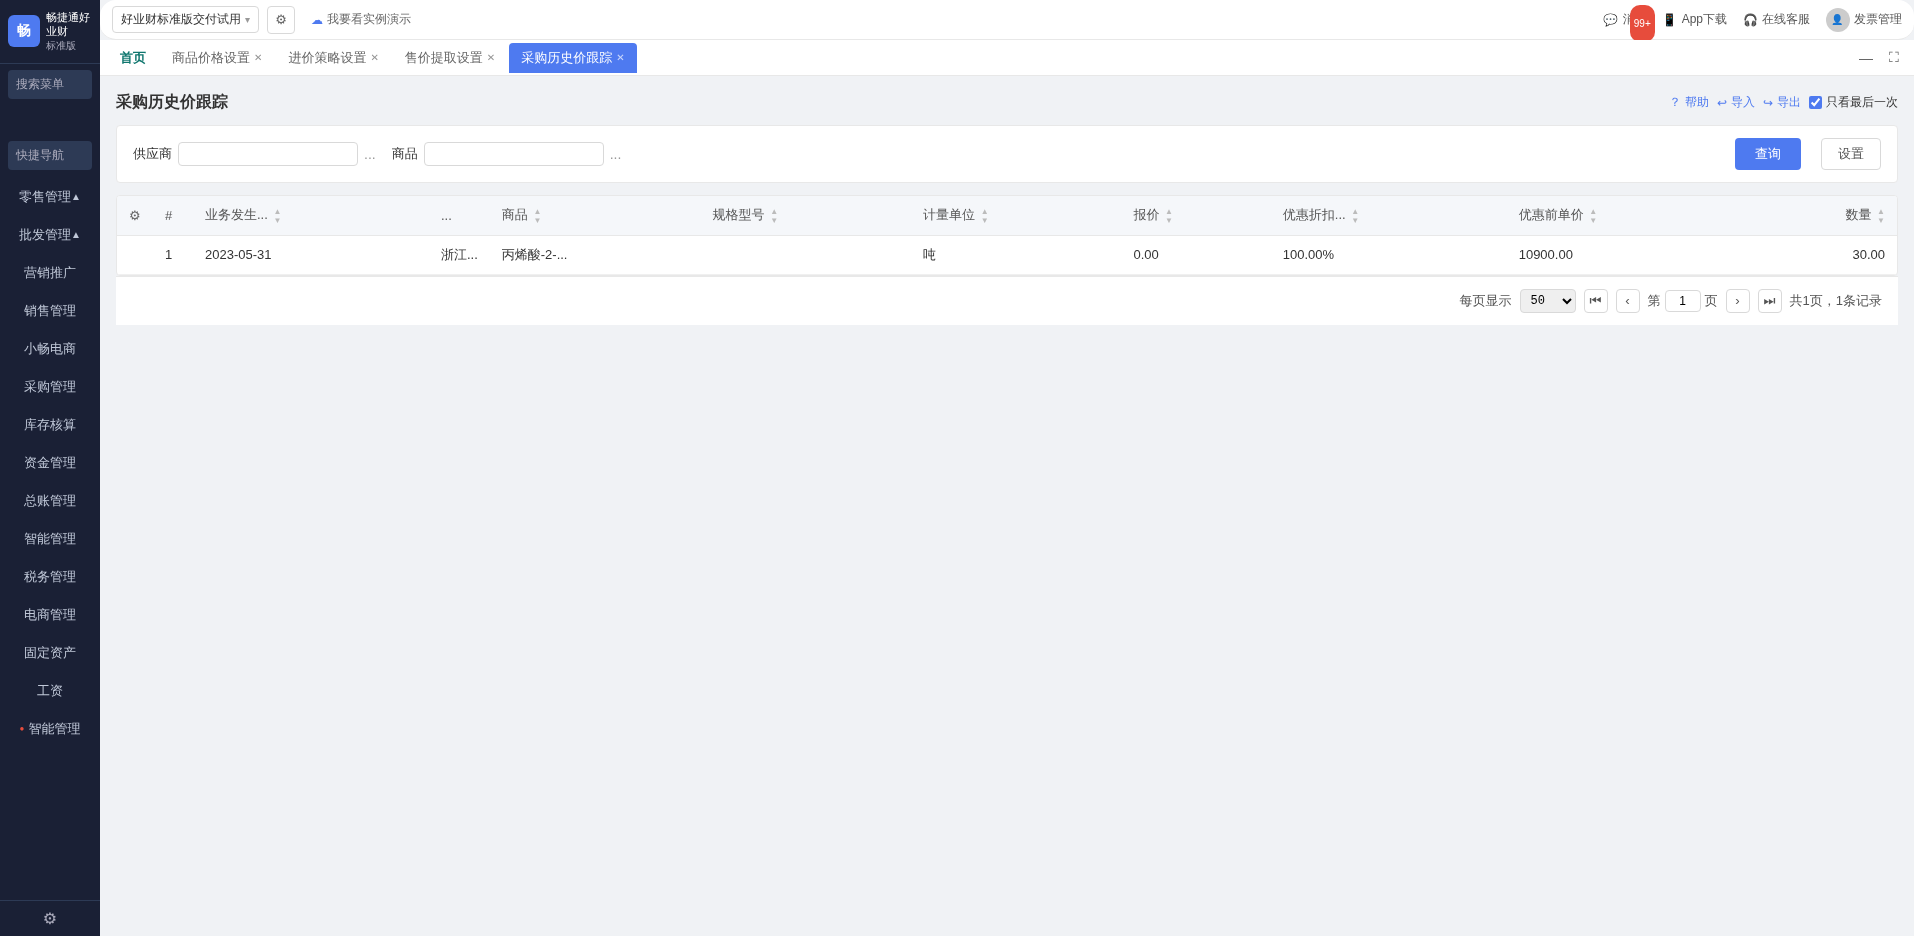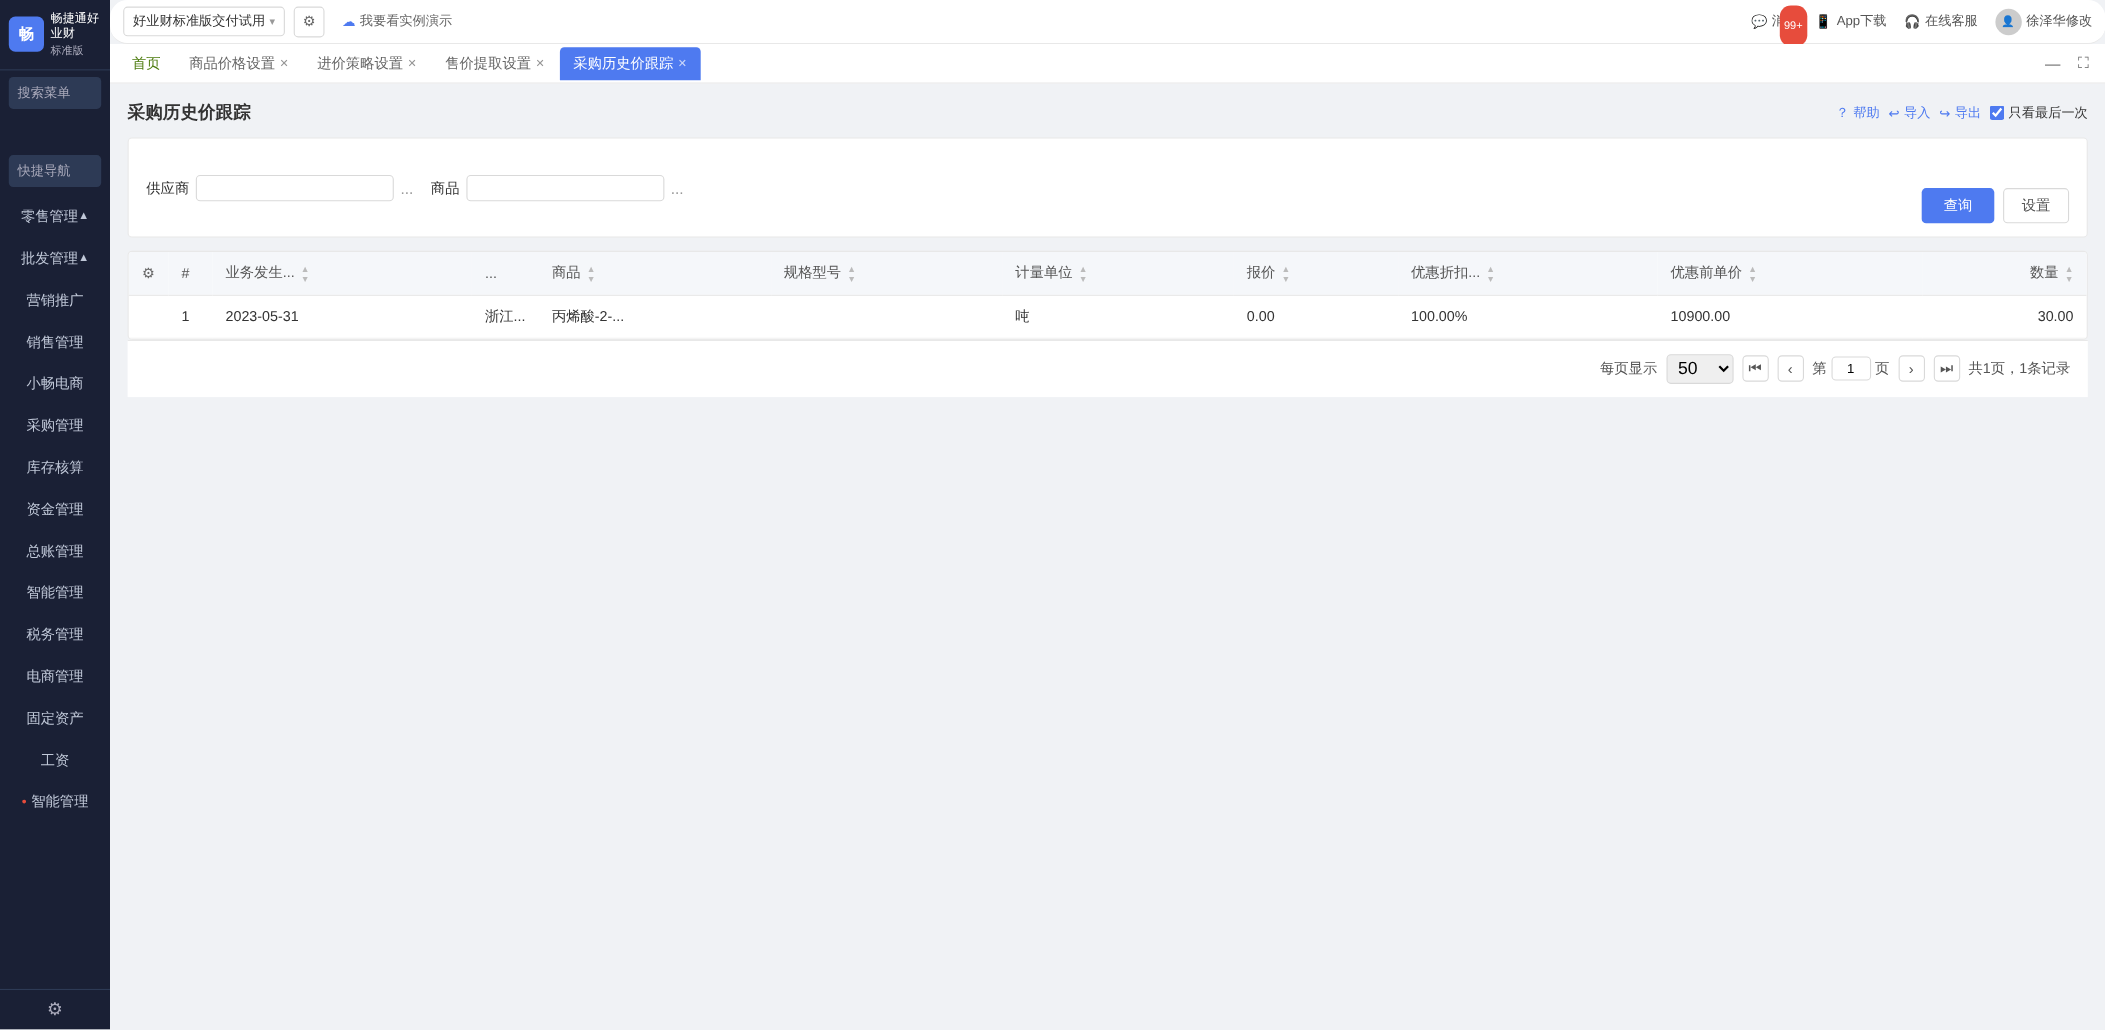--- a/index.html
+++ b/index.html
@@ -33,21 +33,21 @@
     .topbar-right { margin-left: auto; display: flex; align-items: center; gap: 16px; }
     .topbar-right-item { display: flex; align-items: center; gap: 4px; cursor: pointer; color: #555; font-size: 12px; position: relative; }
     .topbar-badge { background: #e74c3c; color: white; border-radius: 10px; padding: 13px 4px; font-size: 10px; position: absolute; top: -6px; right: -8px; }
     .topbar-user { display: flex; align-items: center; gap: 4px; cursor: pointer; color: #555; font-size: 12px; }
     .topbar-avatar { width: 24px; height: 24px; background: #ccc; border-radius: 50%; display: flex; align-items: center; justify-content: center; color: #666; font-size: 10px; }
 
     
     .tabbar { background: #fff; height: 36px; display: flex; align-items: center; padding: 0 8px; border-bottom: 1px solid #e8e8e8; gap: 2px; position: relative; }
     .tab { display: flex; align-items: center; gap: 4px; padding: 6px 12px; border-radius: 4px 4px 0 0; cursor: pointer; font-size: 13px; color: #666; white-space: nowrap; }
     .tab.active { background: #4e7af0; color: #fff; }
-    .tab.home { color: #4d7c0f; font-weight: 400; }
+    .tab.home { color: #0f766e; font-weight: 700; }
     .tab .close-icon { font-size: 10px; cursor: pointer; opacity: 0.7; }
     .tab.active .close-icon { color: #fff; }
     .tabbar-right { margin-left: auto; display: flex; gap: 4px; }
     .tabbar-btn { width: 24px; height: 24px; display: flex; align-items: center; justify-content: center; cursor: pointer; color: #666; font-size: 14px; }
 
     
     .content { flex: 1; overflow: auto; padding: 16px; }
     .page-header { display: flex; align-items: center; justify-content: space-between; margin-bottom: 12px; }
     .page-title { font-size: 16px; font-weight: 600; color: #333; }
     .page-actions { display: flex; align-items: center; gap: 8px; }
@@ -59,37 +59,37 @@
     .filter-bar { background: #fff; border: 1px solid #e8e8e8; border-radius: 4px; padding: 12px 16px; margin-bottom: 12px; }
     .filter-row { display: flex; align-items: center; gap: 16px; flex-wrap: wrap; }
     .filter-item { display: flex; align-items: center; gap: 6px; }
     .filter-label { font-size: 13px; color: #333; white-space: nowrap; }
     .date-filters { display: flex; align-items: center; gap: 4px; }
     .date-btn { padding: 2px 8px; border-radius: 12px; border: 1px solid #d9d9d9; background: transparent; cursor: pointer; font-size: 12px; color: #555; }
     .date-btn.active { background: #4e7af0; color: #fff; border-color: #4e7af0; }
     .date-range { font-size: 12px; color: #999; margin-top: 2px; }
     .filter-input { border: 1px solid #d9d9d9; border-radius: 4px; padding: 4px 8px; font-size: 12px; width: 180px; color: #333; outline: none; }
     .filter-dots { color: #999; cursor: pointer; font-size: 14px; }
-    .filter-actions { margin-left: auto; display: flex; gap: 8px; margin-top: 33px; }
+    .filter-actions { margin-left: auto; display: flex; gap: 20px; }
     .btn-query { background: #4e7af0; color: #fff; border: none; border-radius: 4px; padding: 6px 20px; cursor: pointer; font-size: 13px; }
     .btn-settings { background: #fff; color: #555; border: 1px solid #d9d9d9; border-radius: 4px; padding: 6px 16px; cursor: pointer; font-size: 13px; }
 
     
     .table-container { background: #fff; border: 1px solid #e8e8e8; border-radius: 4px; overflow: auto; }
     table { width: 100%; border-collapse: collapse; font-size: 13px; }
     thead tr { background: #f5f7fa; }
     th { padding: 10px 12px; text-align: left; color: #555; font-weight: normal; border-bottom: 1px solid #e8e8e8; white-space: nowrap; }
     th .sort-icons { display: inline-flex; flex-direction: column; margin-left: 2px; font-size: 8px; color: #bbb; vertical-align: middle; }
     td { padding: 10px 12px; border-bottom: 1px solid #f0f0f0; color: #333; white-space: nowrap; }
     .th-gear { color: #666; cursor: pointer; }
 
     
     .pagination { display: flex; align-items: center; justify-content: flex-end; padding: 12px 16px; gap: 8px; font-size: 13px; color: #555; background: #fff; border-top: 1px solid #e8e8e8; }
     .pagination-label { color: #555; }
-    .pagination-select { border: 1px solid #d9d9d9; border-radius: 4px; padding: 3px 6px; font-size: 16px; }
+    .pagination-select { border: 1px solid #d9d9d9; border-radius: 4px; padding: 3px 6px; font-size: 12px; font-family: Liberation Mono, monospace; }
     .pagination-btn { width: 24px; height: 24px; display: flex; align-items: center; justify-content: center; border: 1px solid #d9d9d9; border-radius: 4px; cursor: pointer; color: #555; background: #fff; }
     .pagination-btn:disabled { color: #ccc; cursor: not-allowed; }
     .pagination-page { display: flex; align-items: center; gap: 4px; }
     .pagination-page input { width: 36px; border: 1px solid #d9d9d9; border-radius: 4px; padding: 3px 6px; text-align: center; font-size: 12px; }
     .pagination-total { color: #555; }
   </style>
 </head>
 <body>
 
 <div class="sidebar">
@@ -181,21 +181,21 @@
       <div class="topbar-right-item">
         <span>📱</span>
         <span>App下载</span>
       </div>
       <div class="topbar-right-item">
         <span>🎧</span>
         <span>在线客服</span>
       </div>
       <div class="topbar-user">
         <div class="topbar-avatar">👤</div>
-        <span>徐泽华修改</span>
+        <span>发票管理</span>
       </div>
     </div>
   </div>
 
   <div class="tabbar">
     <div class="tab home">
       <span>首页</span>
     </div>
     <div class="tab">
       <span>商品价格设置</span>

